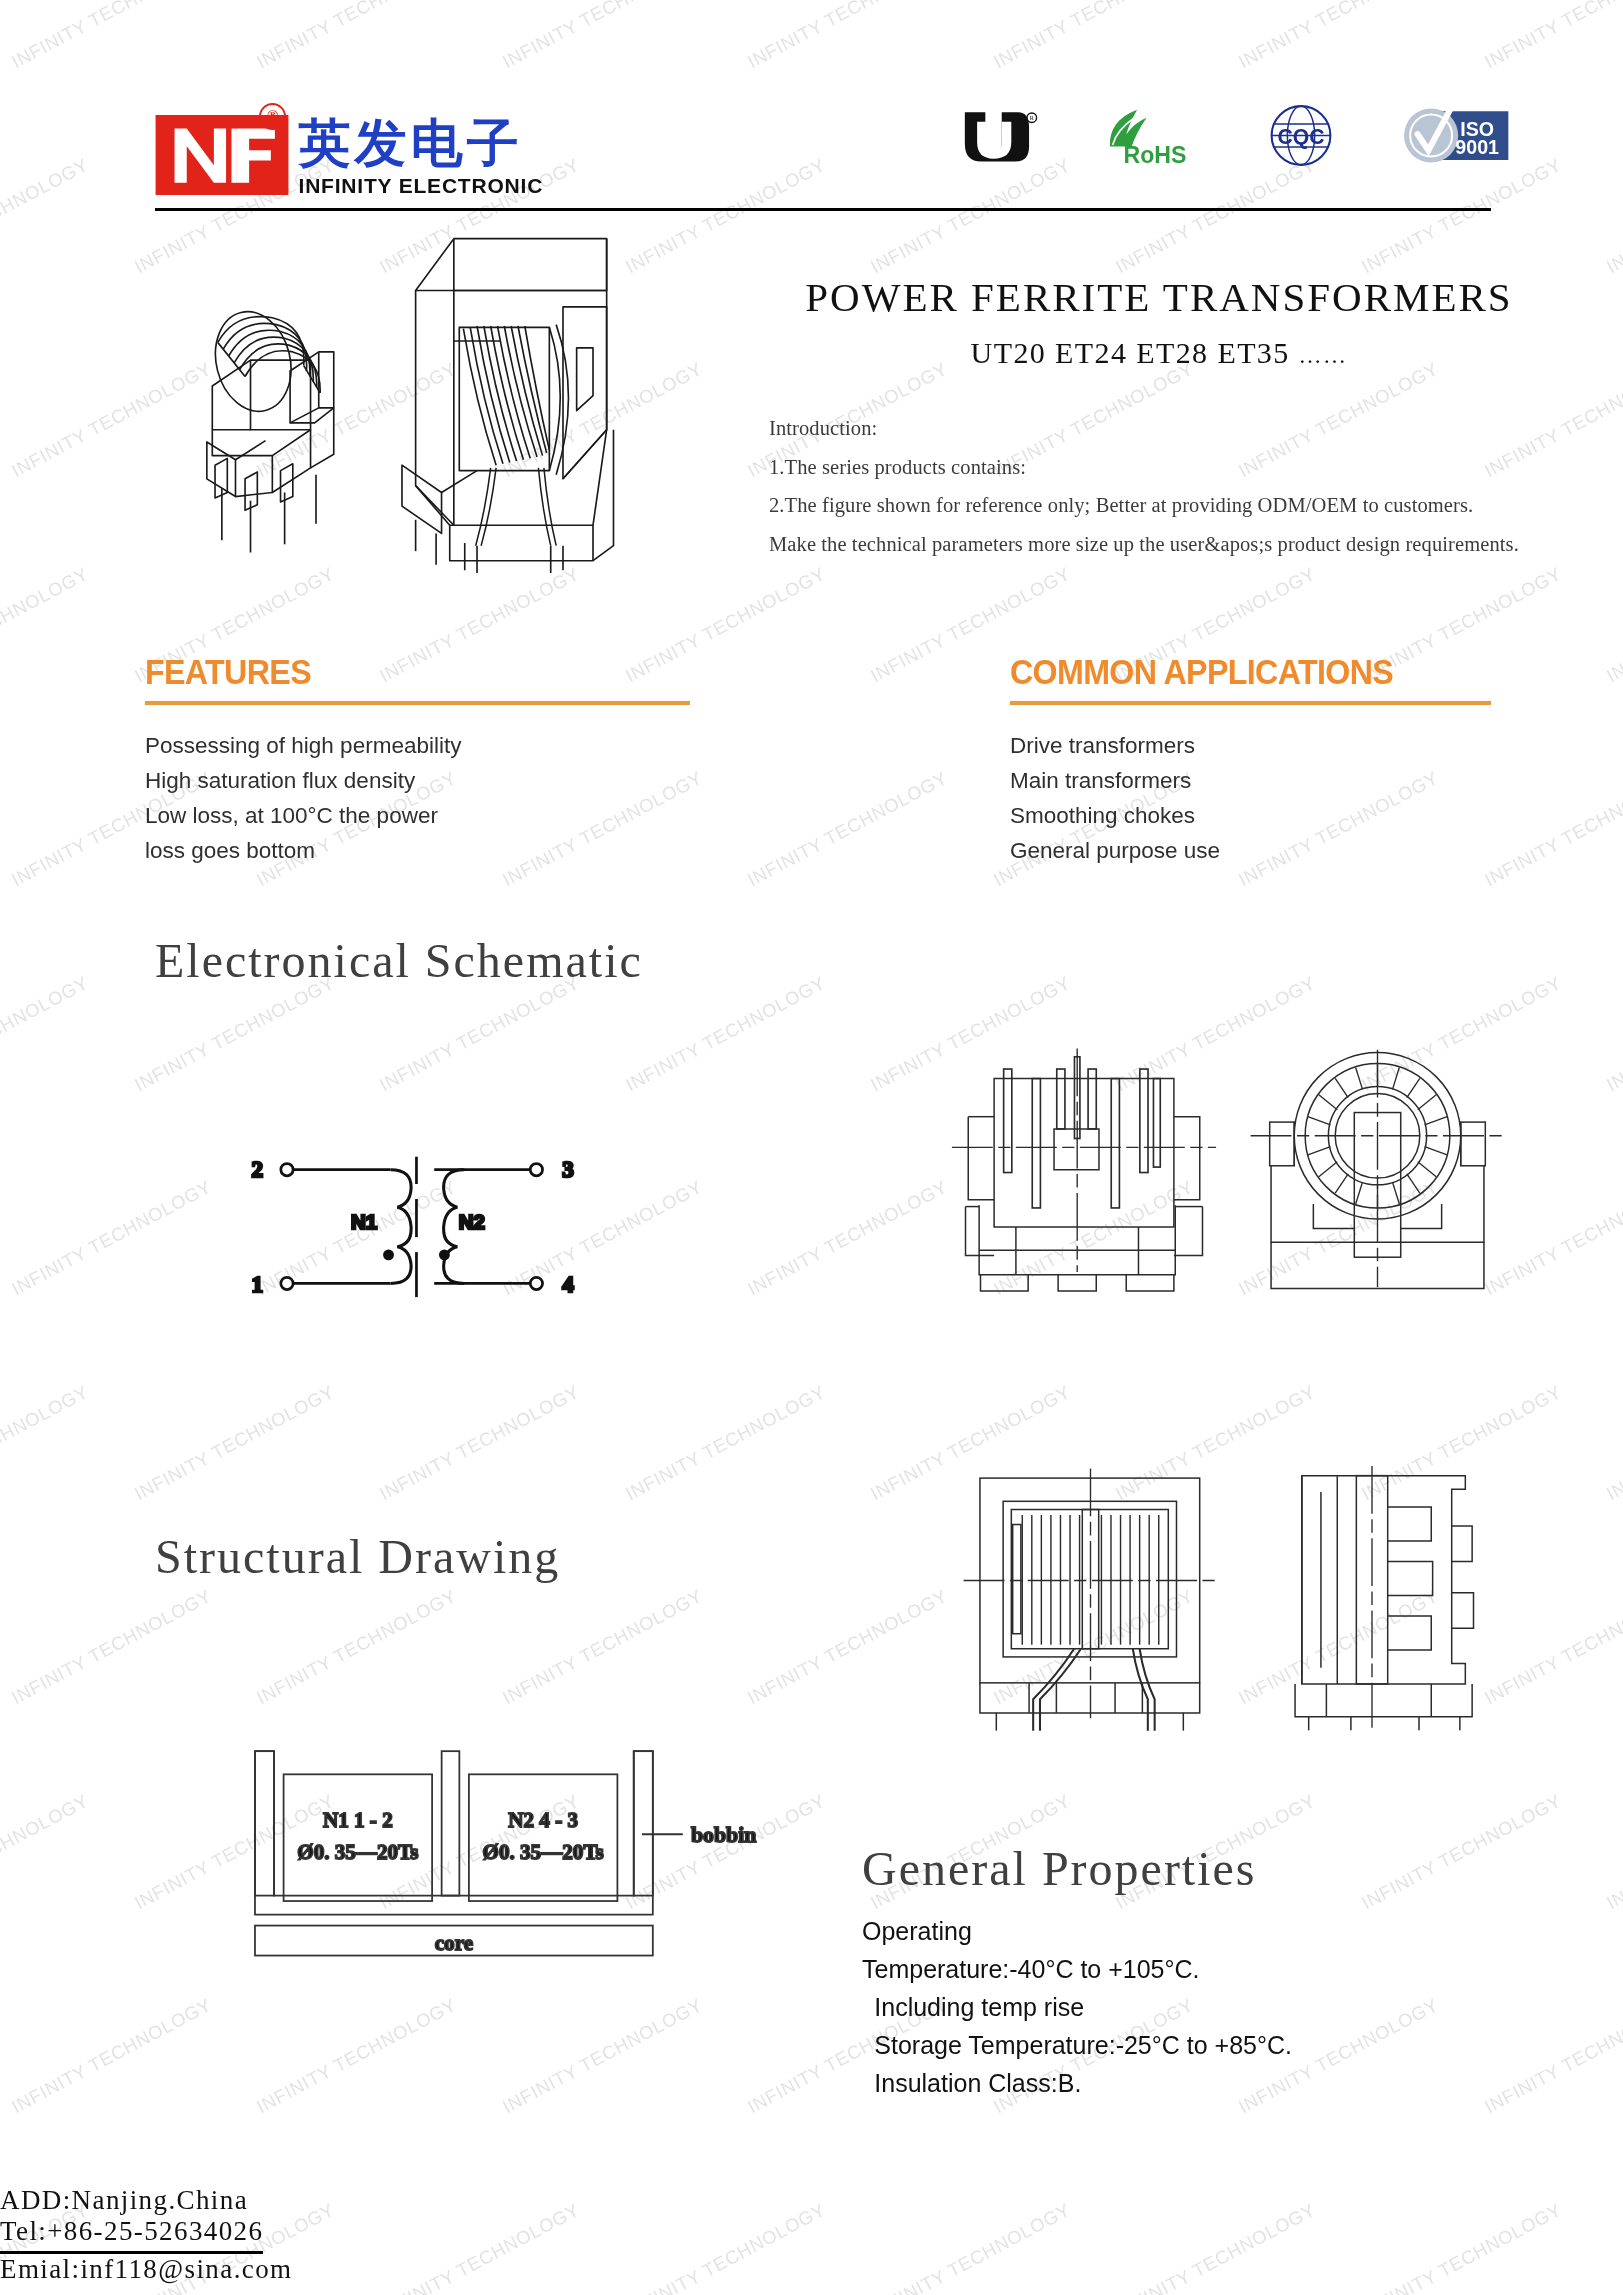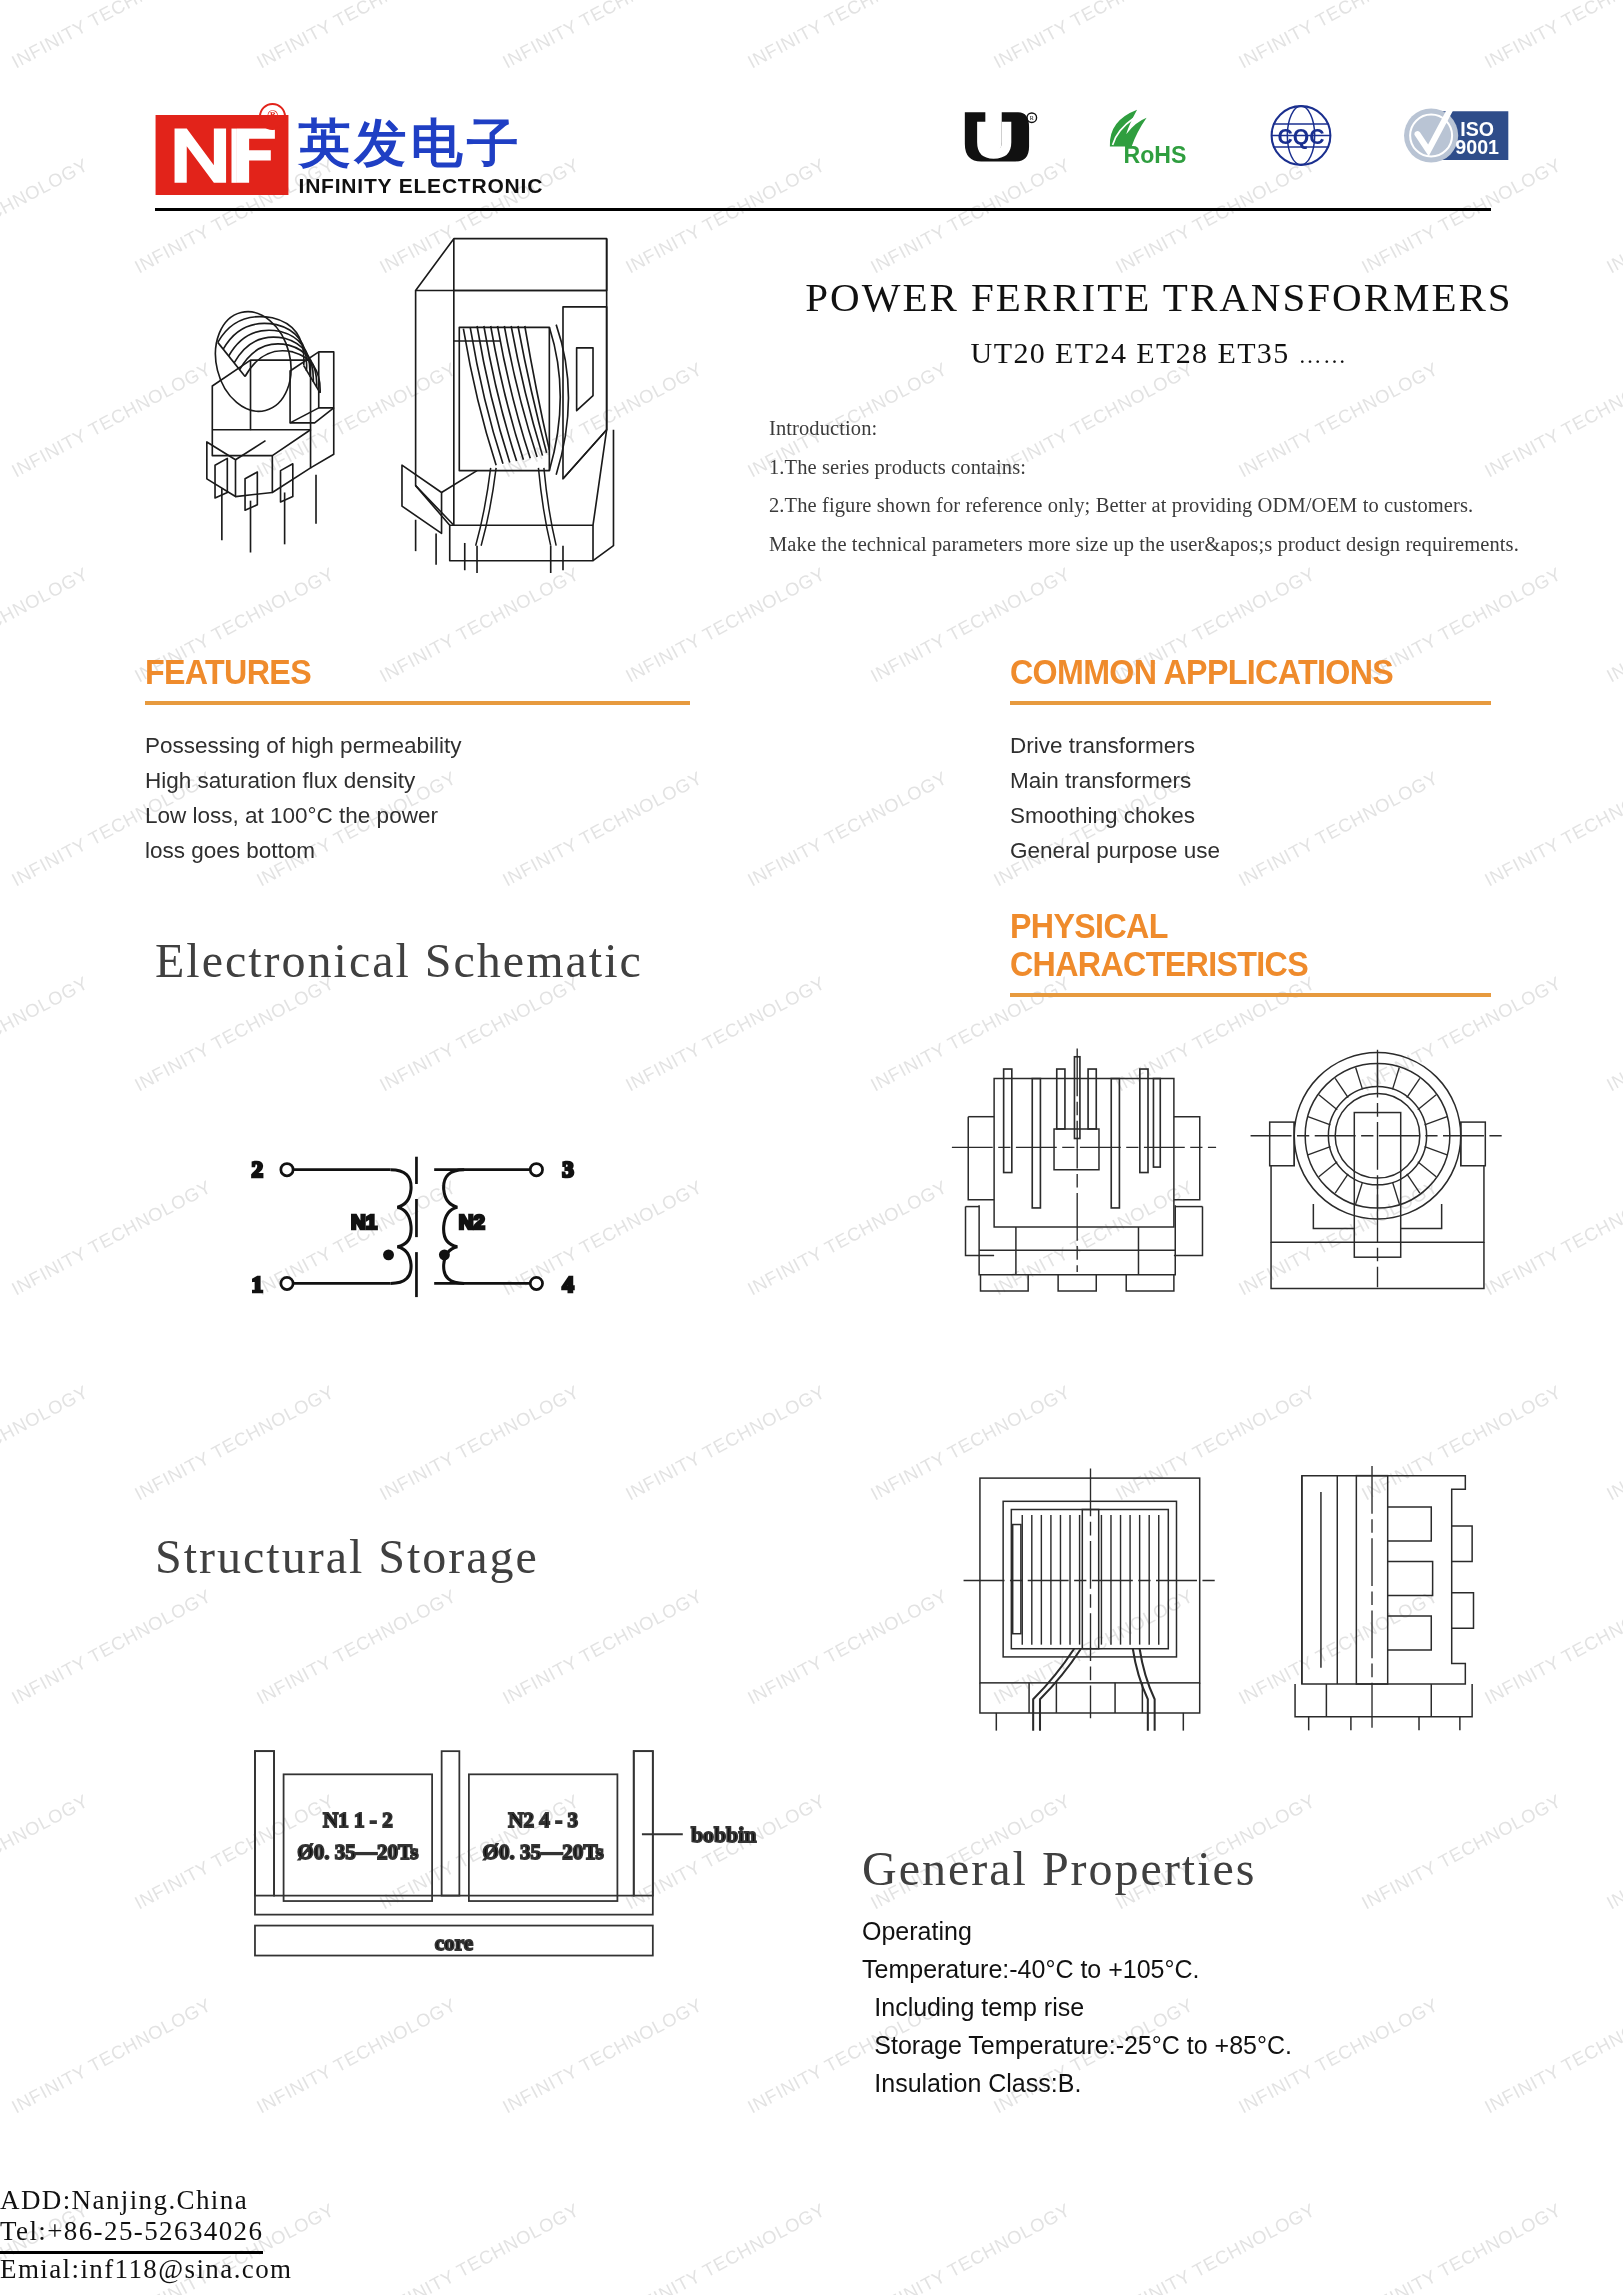--- a/index.html
+++ b/index.html
@@ -566,28 +566,24 @@
     <div class="sec-title">COMMON APPLICATIONS</div>
     <div class="sec-rule"></div>
     <div class="sec-body">
       <div>Drive transformers</div>
       <div>Main transformers</div>
       <div>Smoothing chokes</div>
       <div>General purpose use</div>
     </div>
   </div>
 
-  <div class="sec-orange" style="left:1010px; top:907px; width:481px;">
-    <div class="sec-title">PHYSICAL CHARACTERISTICS</div>
-    <div class="sec-rule"></div>
-  </div>
 
   <div class="sec-blue" style="left:155px; top:933px;">Electronical Schematic</div>
 
-  <div class="sec-blue" style="left:155px; top:1529px;">Structural Storage</div>
+  <div class="sec-blue" style="left:155px; top:1529px;">Structural Drawing</div>
 
   <div class="schematic">
     <svg width="368" height="191" viewBox="0 0 540 280" xmlns="http://www.w3.org/2000/svg" fill="none" stroke="#111111" stroke-width="4">
 
       <text x="14" y="72" font-size="34" font-weight="bold" fill="#111" font-family="Liberation Serif, serif">2</text>
       <text x="470" y="72" font-size="34" font-weight="bold" fill="#111" font-family="Liberation Serif, serif">3</text>
       <text x="14" y="240" font-size="34" font-weight="bold" fill="#111" font-family="Liberation Serif, serif">1</text>
       <text x="470" y="240" font-size="34" font-weight="bold" fill="#111" font-family="Liberation Serif, serif">4</text>
 
       <circle cx="66" cy="61" r="9" fill="#ffffff" stroke="#111" stroke-width="4"></circle>

